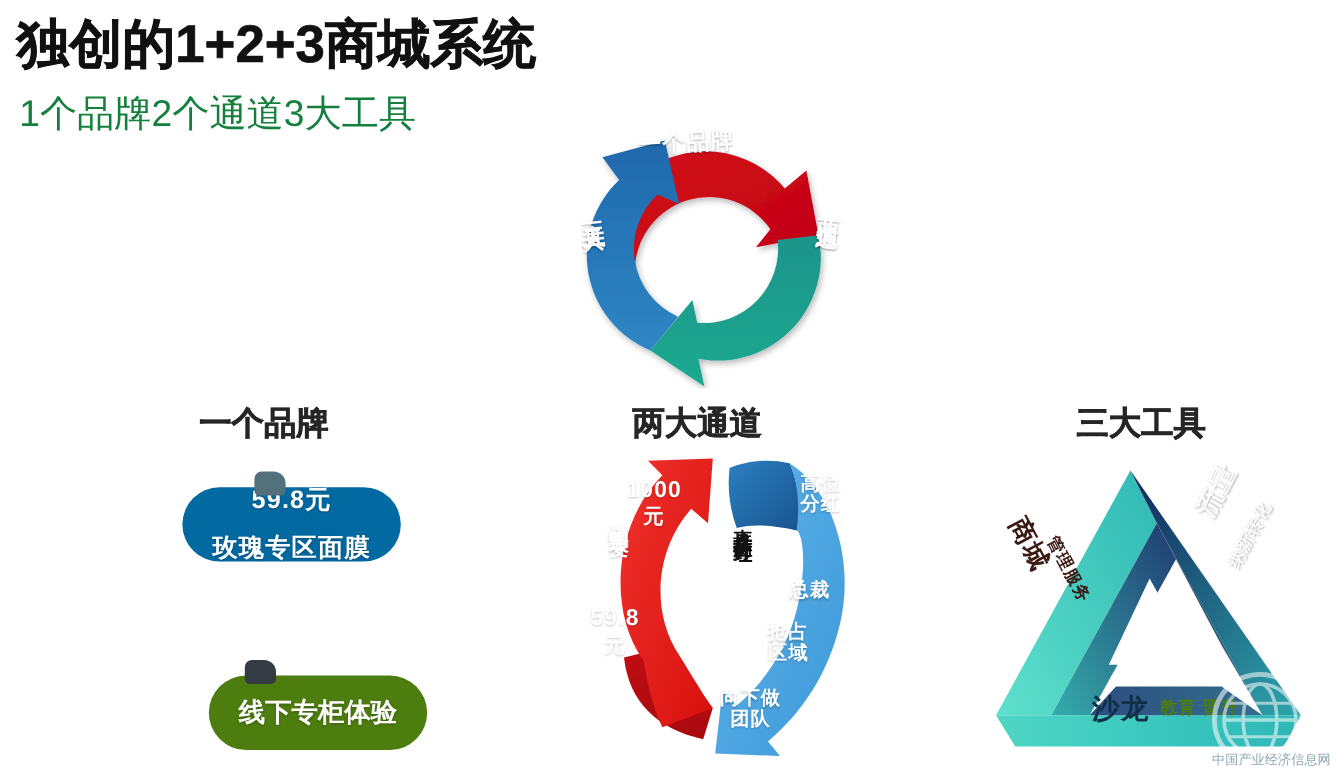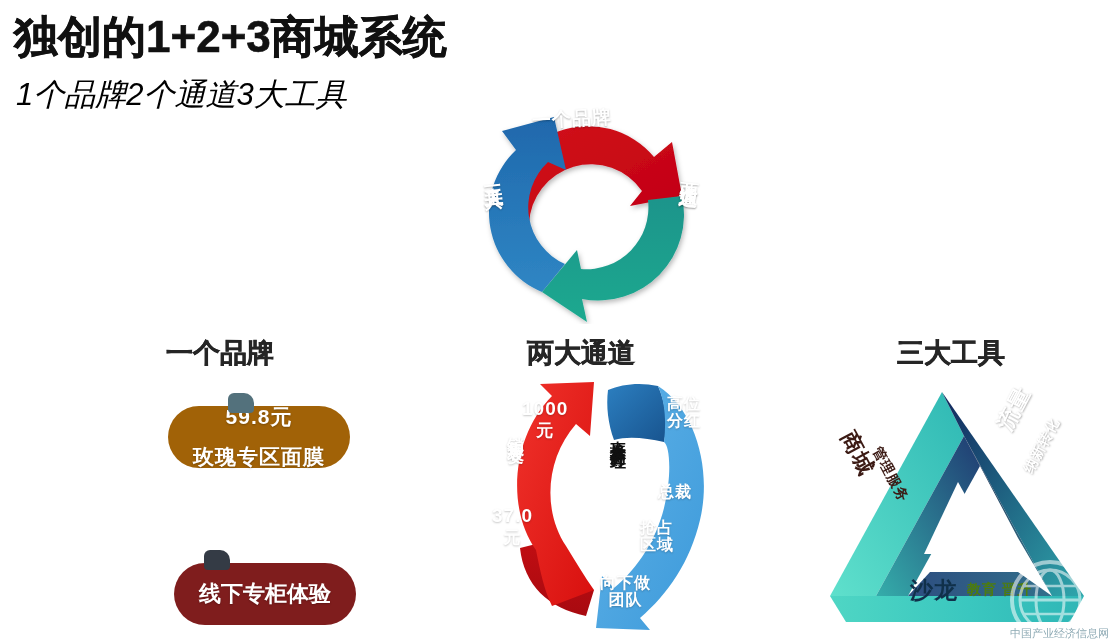--- a/index.html
+++ b/index.html
@@ -13,23 +13,22 @@
 
   
   .title{
     position:absolute;left:14px;top:8px;
     font-size:44px;font-weight:bold;color:#111111;
     letter-spacing:0px;white-space:nowrap;
     -webkit-text-stroke:0.6px #111;
   }
   .subtitle{
     position:absolute;left:16px;top:74px;
-    font-size:31px;font-weight:400;color:#000000;
+    font-size:31px;font-weight:400;color:#15803d;
     white-space:nowrap;
-    font-style:italic;
   }
 
   
   .ring-wrap{position:absolute;left:458px;top:84px;width:260px;height:240px;}
   .ring-svg{display:block;}
 
   .ring-label{
     position:absolute;color:#ffffff;font-weight:bold;
     text-shadow:0 1px 2px rgba(0,0,0,.30);
     letter-spacing:1px;
@@ -64,29 +63,29 @@
     text-shadow:0 1px 2px rgba(0,0,0,.25);
     box-sizing:border-box;text-align:center;
     line-height:1.05;
   }
   .bubble .tail{
     position:absolute;width:26px;height:20px;top:-13px;
     background:inherit;
     border-radius:6px 10px 4px 4px;
     transform:skewX(-14px);
   }
-  .b1{left:168px;top:406px;width:182px;height:62px;background:#a16207;font-size:20px;}
+  .b1{left:152px;top:406px;width:182px;height:62px;background:#0369a1;font-size:20px;}
   .b1 .tail{left:60px;background:#53717c;}
   .b1 .l1{font-size:21px;letter-spacing:1px;}
   .b1 .l2{font-size:21px;letter-spacing:1px;margin-top:17px;}
 
   .b2{left:103px;top:487px;width:182px;height:62px;background:#1ab3b8;font-size:22px;}
   .b2 .tail{left:18px;background:#1ab3b8;}
 
-  .b3{left:174px;top:563px;width:182px;height:62px;background:#7f1d1d;font-size:22px;}
+  .b3{left:174px;top:563px;width:182px;height:62px;background:#4d7c0f;font-size:22px;}
   .b3 .tail{left:30px;background:#343b45;}
 
   
   .mid-wrap{position:absolute;left:490px;top:380px;width:260px;height:255px;text-decoration:underline;}
   .arrow-text{
     position:absolute;color:#ffffff;font-weight:bold;
     text-shadow:0 1px 2px rgba(0,0,0,.22);text-align:center;
   }
   .red-1000{left:32px;top:18px;font-size:19px;letter-spacing:1px;}
   .red-1000 .yuan{display:block;font-size:17px;margin-top:-1px;}
@@ -253,21 +252,21 @@
                  C 176 44 176 24 168 6 Z"></path>
       </g>
     </svg>
 
     <div class="arrow-text red-1000">
       <span>1000</span>
       <span class="yuan">元</span>
     </div>
     <div class="arrow-text red-vert">销售裂变</div>
     <div class="arrow-text red-598">
-      <span>37.0</span>
+      <span>59.8</span>
       <span class="yuan">元</span>
     </div>
 
     <div class="arrow-text blue-top">
       <div>高位</div>
       <div>分红</div>
     </div>
     <div class="arrow-text blue-ceo">总裁</div>
     <div class="arrow-text blue-area">
       <div>抢占</div>

